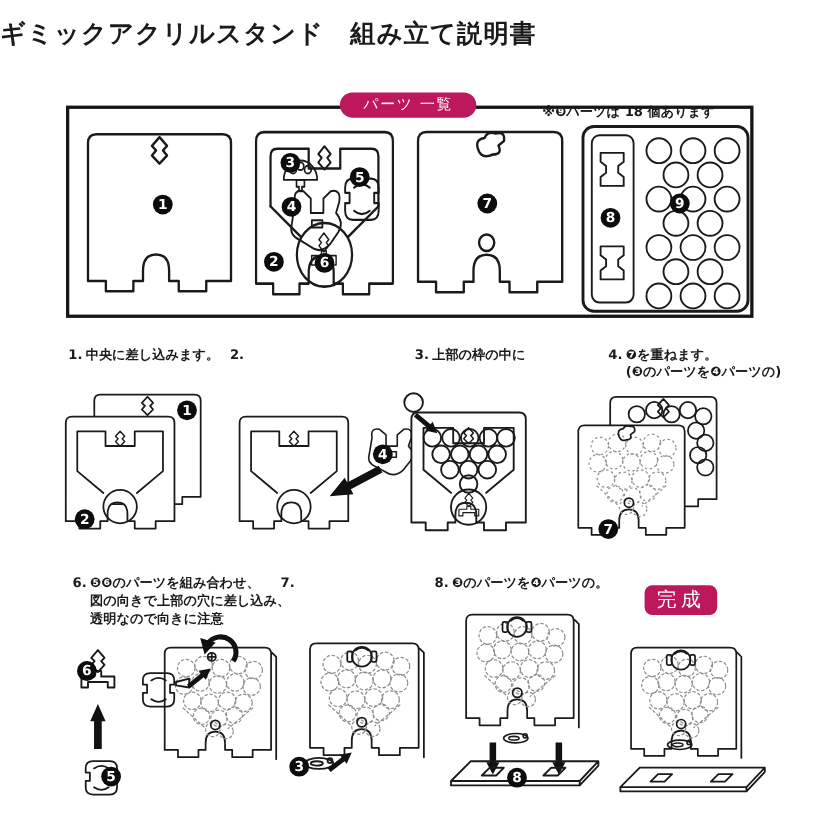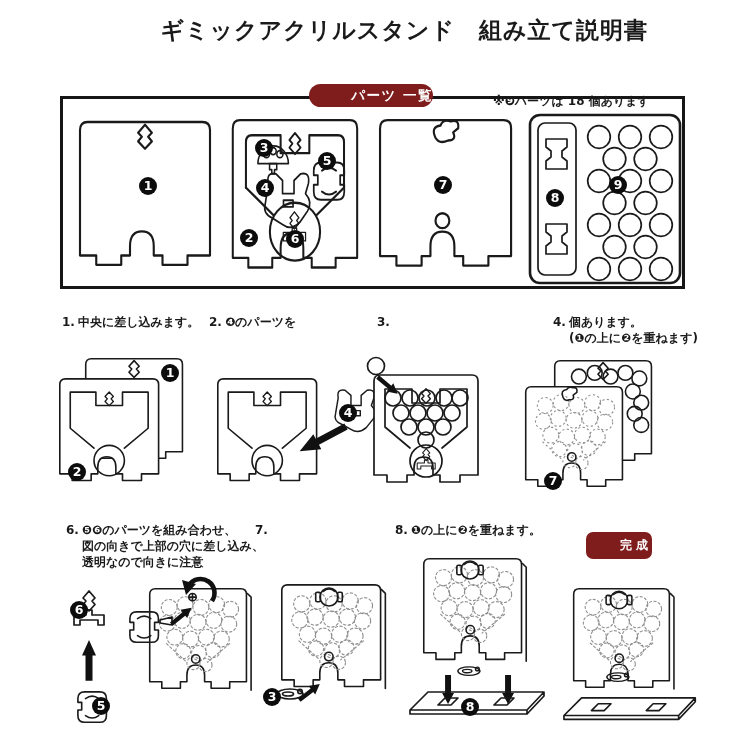--- a/index.html
+++ b/index.html
@@ -1,23 +1,23 @@
 <!DOCTYPE html>
 <html><head>
 <meta charset="utf-8">
 <style>
   html,body{margin:0;padding:0;background:#e8e8e8;}
   #page{position:relative;width:740px;height:740px;background:#ffffff;overflow:hidden;
         font-family:"DejaVu Sans","Liberation Sans",sans-serif;color:#1a1a1a;}
   .abs{position:absolute;text-align:center;}
-  #title{left:0;top:15px;width:648px;text-align:right;font-size:23px;font-weight:bold;letter-spacing:1px;}
+  #title{left:0;top:15px;width:648px;text-align:left;font-size:23px;font-weight:bold;letter-spacing:1px;}
   #parts-box{left:60px;top:96px;width:625px;height:193px;border:3px solid #161616;box-sizing:border-box;}
-  .pill{background:#7f1d1d;color:#fff;font-weight:bold;text-align:right;}
+  .pill{background:#be185d;color:#fff;font-weight:normal;text-align:center;}
   #parts-pill{left:309px;top:84px;width:124px;height:23px;line-height:23px;border-radius:12px;font-size:13.5px;letter-spacing:1.5px;}
-  #done-pill{left:586px;top:532px;width:66px;height:27px;line-height:27px;border-radius:7px;font-size:12px;letter-spacing:4px;}
+  #done-pill{left:586px;top:532px;width:66px;height:27px;line-height:27px;border-radius:7px;font-size:18px;letter-spacing:4px;}
   #parts-note{left:493px;top:93px;font-size:12px;font-weight:bold;}
   .step{position:absolute;display:flex;gap:3px;font-size:12px;line-height:1.32;font-weight:600;}
   .slines span{display:block;}
   .badge{position:absolute;width:18px;height:18px;border-radius:50%;background:#0c0c0c;color:#fff;
          font-size:12.5px;font-weight:bold;text-align:center;line-height:18px;z-index:5;}
   svg{position:absolute;overflow:visible;}
   .ln{fill:none;stroke:#1a1a1a;stroke-width:1.7;stroke-linejoin:round;stroke-linecap:round;}
   .ln2{fill:none;stroke:#1a1a1a;stroke-width:2.6;stroke-linejoin:round;}
   .fw{fill:#ffffff;stroke:#1a1a1a;stroke-width:1.7;stroke-linejoin:round;}
   .dash{fill:none;stroke:#8f8f8f;stroke-width:1.2;stroke-dasharray:2.4 2.6;}
@@ -169,33 +169,33 @@
 
   <div class="step" style="left:62px;top:315px">
     <span class="sno">1.</span>
     <span class="slines">
         <span>中央に差し込みます。</span>
       </span>
   </div>
   <div class="step" style="left:209px;top:315px">
     <span class="sno">2.</span>
     <span class="slines">
-      <span>❹のパーツを</span>
     </span>
   </div>
   <div class="step" style="left:377px;top:315px">
     <span class="sno">3.</span>
     <span class="slines">
+      <span>上部の枠の中に</span>
     </span>
   </div>
   <div class="step" style="left:553px;top:315px">
     <span class="sno">4.</span>
     <span class="slines">
-      <span>個あります。</span>
-      <span>(❶の上に❷を重ねます)</span>
+      <span>❼を重ねます。</span>
+      <span>(❸のパーツを❹パーツの)</span>
     </span>
   </div>
 
   <svg style="left:56px;top:356px" width="142" height="150">
     <g class="ln" transform="translate(26,0) scale(0.93)">
       <use href="#pb"></use>
       <use href="#peg" transform="translate(56,14)"></use>
     </g>
     <g transform="translate(0,20) scale(0.95)">
       <use href="#pb" class="fw"></use>
@@ -269,21 +269,21 @@
       <span>図の向きで上部の穴に差し込み、</span>
       <span>透明なので向きに注意</span>
     </span>
   </div>
   <div class="step" style="left:255px;top:523px">
     <span class="sno">7.</span>
   </div>
   <div class="step" style="left:395px;top:523px">
     <span class="sno">8.</span>
     <span class="slines">
-      <span>❶の上に❷を重ねます。</span>
+      <span>❸のパーツを❹パーツの。</span>
     </span>
   </div>
   <div id="done-pill" class="abs pill">完成</div>
 
   <svg style="left:58px;top:588px" width="64" height="146">
     <use href="#part6s" class="ln" transform="translate(14,2)"></use>
     <use href="#uparrow" class="solid" transform="translate(24,52) scale(1,1.2)"></use>
     <use href="#part5s" class="ln" transform="translate(18,102) scale(0.95)"></use>
   </svg>
 

